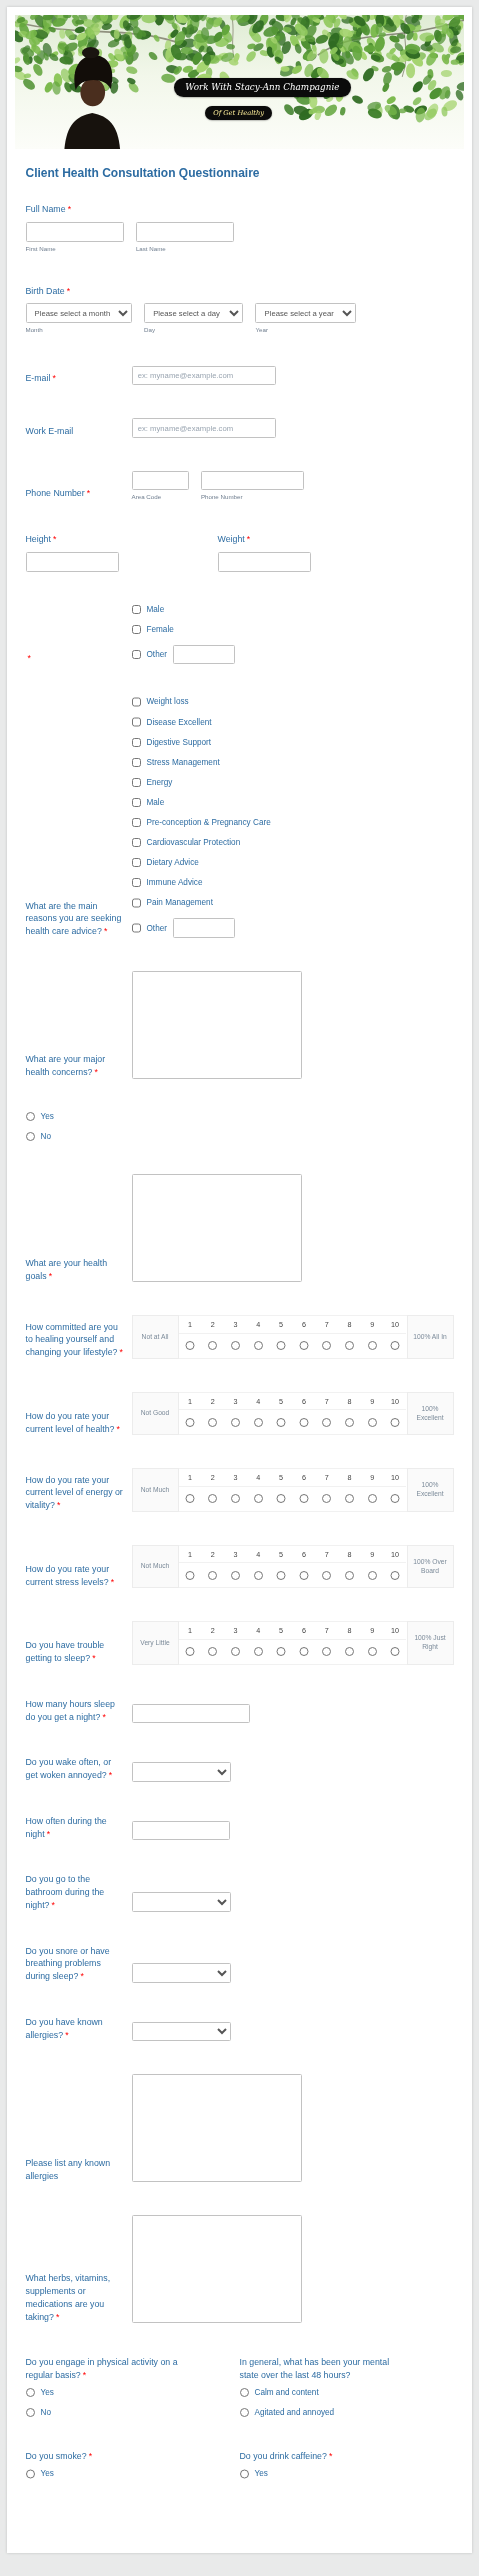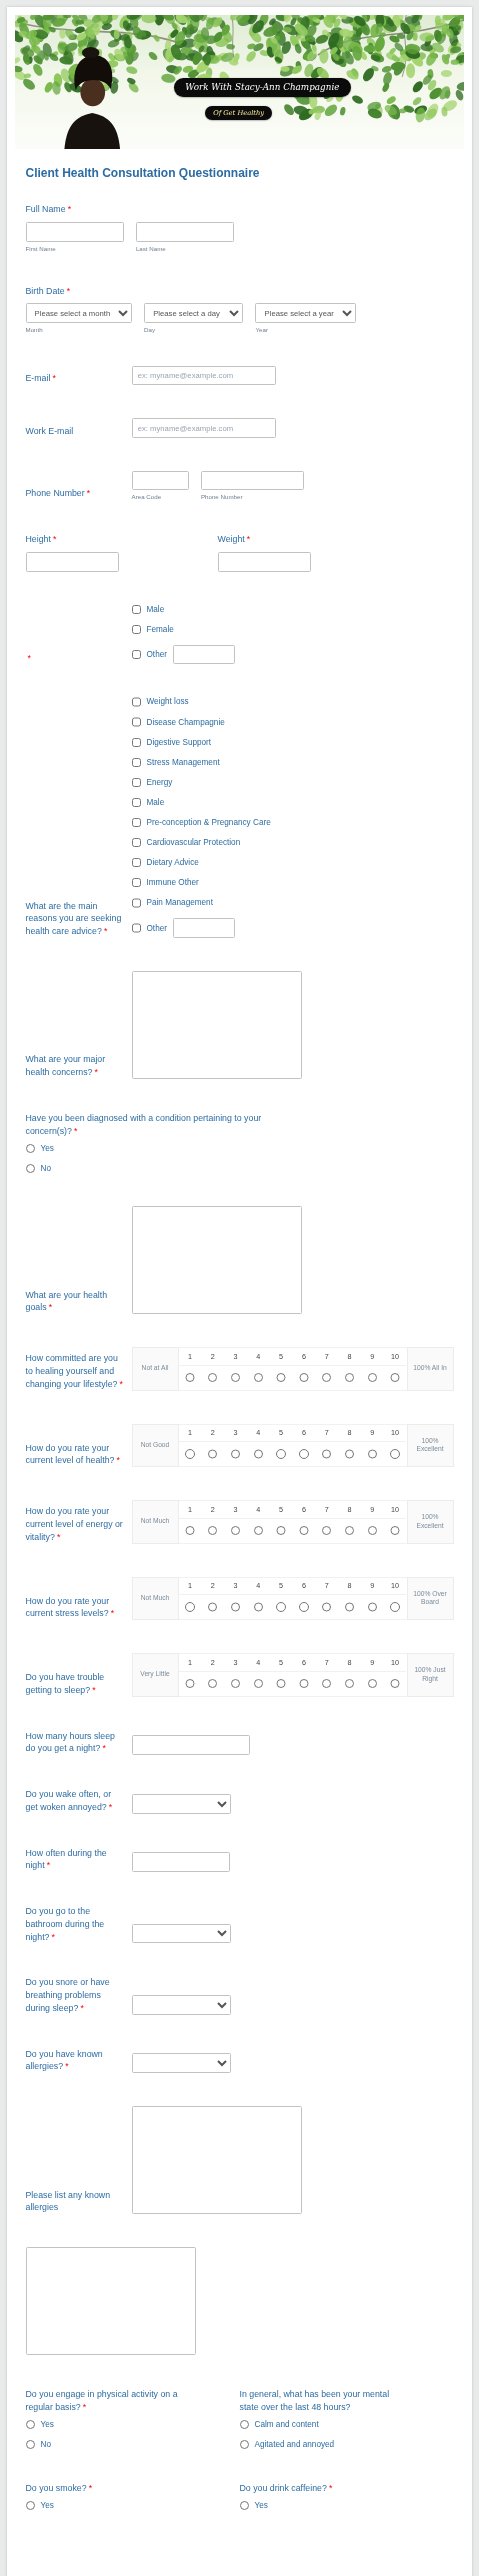--- a/index.html
+++ b/index.html
@@ -652,21 +652,21 @@
 
       <div class="q row">
         <div class="q-label"><span>What are the main reasons you are seeking health care advice?</span><span class="req">*</span></div>
         <div class="q-control opts">
             <label class="opt">
               <input type="checkbox" style="">
               <span>Weight loss</span>
             </label>
             <label class="opt">
               <input type="checkbox" style="">
-              <span>Disease Champagnie</span>
+              <span>Disease Excellent</span>
             </label>
             <label class="opt">
               <input type="checkbox" style="">
               <span>Digestive Support</span>
             </label>
             <label class="opt">
               <input type="checkbox" style="">
               <span>Stress Management</span>
             </label>
             <label class="opt">
@@ -684,21 +684,21 @@
             <label class="opt">
               <input type="checkbox" style="">
               <span>Cardiovascular Protection</span>
             </label>
             <label class="opt">
               <input type="checkbox" style="">
               <span>Dietary Advice</span>
             </label>
             <label class="opt">
               <input type="checkbox" style="">
-              <span>Immune Other</span>
+              <span>Immune Advice</span>
             </label>
             <label class="opt">
               <input type="checkbox" style="">
               <span>Pain Management</span>
             </label>
             <label class="opt">
               <input type="checkbox" style="">
               <span>Other</span>
               <input type="text" class="other-input" style="">
             </label>
@@ -706,21 +706,20 @@
       </div>
 
       <div class="q row">
         <div class="q-label"><span>What are your major health concerns?</span><span class="req">*</span></div>
         <div class="q-control">
           <textarea class="ta" style=""></textarea>
         </div>
       </div>
 
       <div class="q block">
-        <div class="q-label"><span>Have you been diagnosed with a condition pertaining to your concern(s)?</span><span class="req">*</span></div>
         <div class="opts">
             <label class="opt">
               <input type="radio" name="fields.diagnosed.options" style="">
               <span>Yes</span>
             </label>
             <label class="opt">
               <input type="radio" name="fields.diagnosed.options" style="">
               <span>No</span>
             </label>
           </div>
@@ -1136,20 +1135,21 @@
       </div>
 
       <div class="q row">
         <div class="q-label"><span>Please list any known allergies</span></div>
         <div class="q-control">
           <textarea class="ta" style=""></textarea>
         </div>
       </div>
 
       <div class="q row">
+        <div class="q-label"><span>What herbs, vitamins, supplements or medications are you taking?</span><span class="req">*</span></div>
         <div class="q-control">
           <textarea class="ta" style=""></textarea>
         </div>
       </div>
 
       <div class="twocol">
         <div class="col">
           <div class="q-label"><span>Do you engage in physical activity on a regular basis?</span><span class="req">*</span></div>
           <div class="opts">
               <label class="opt">

